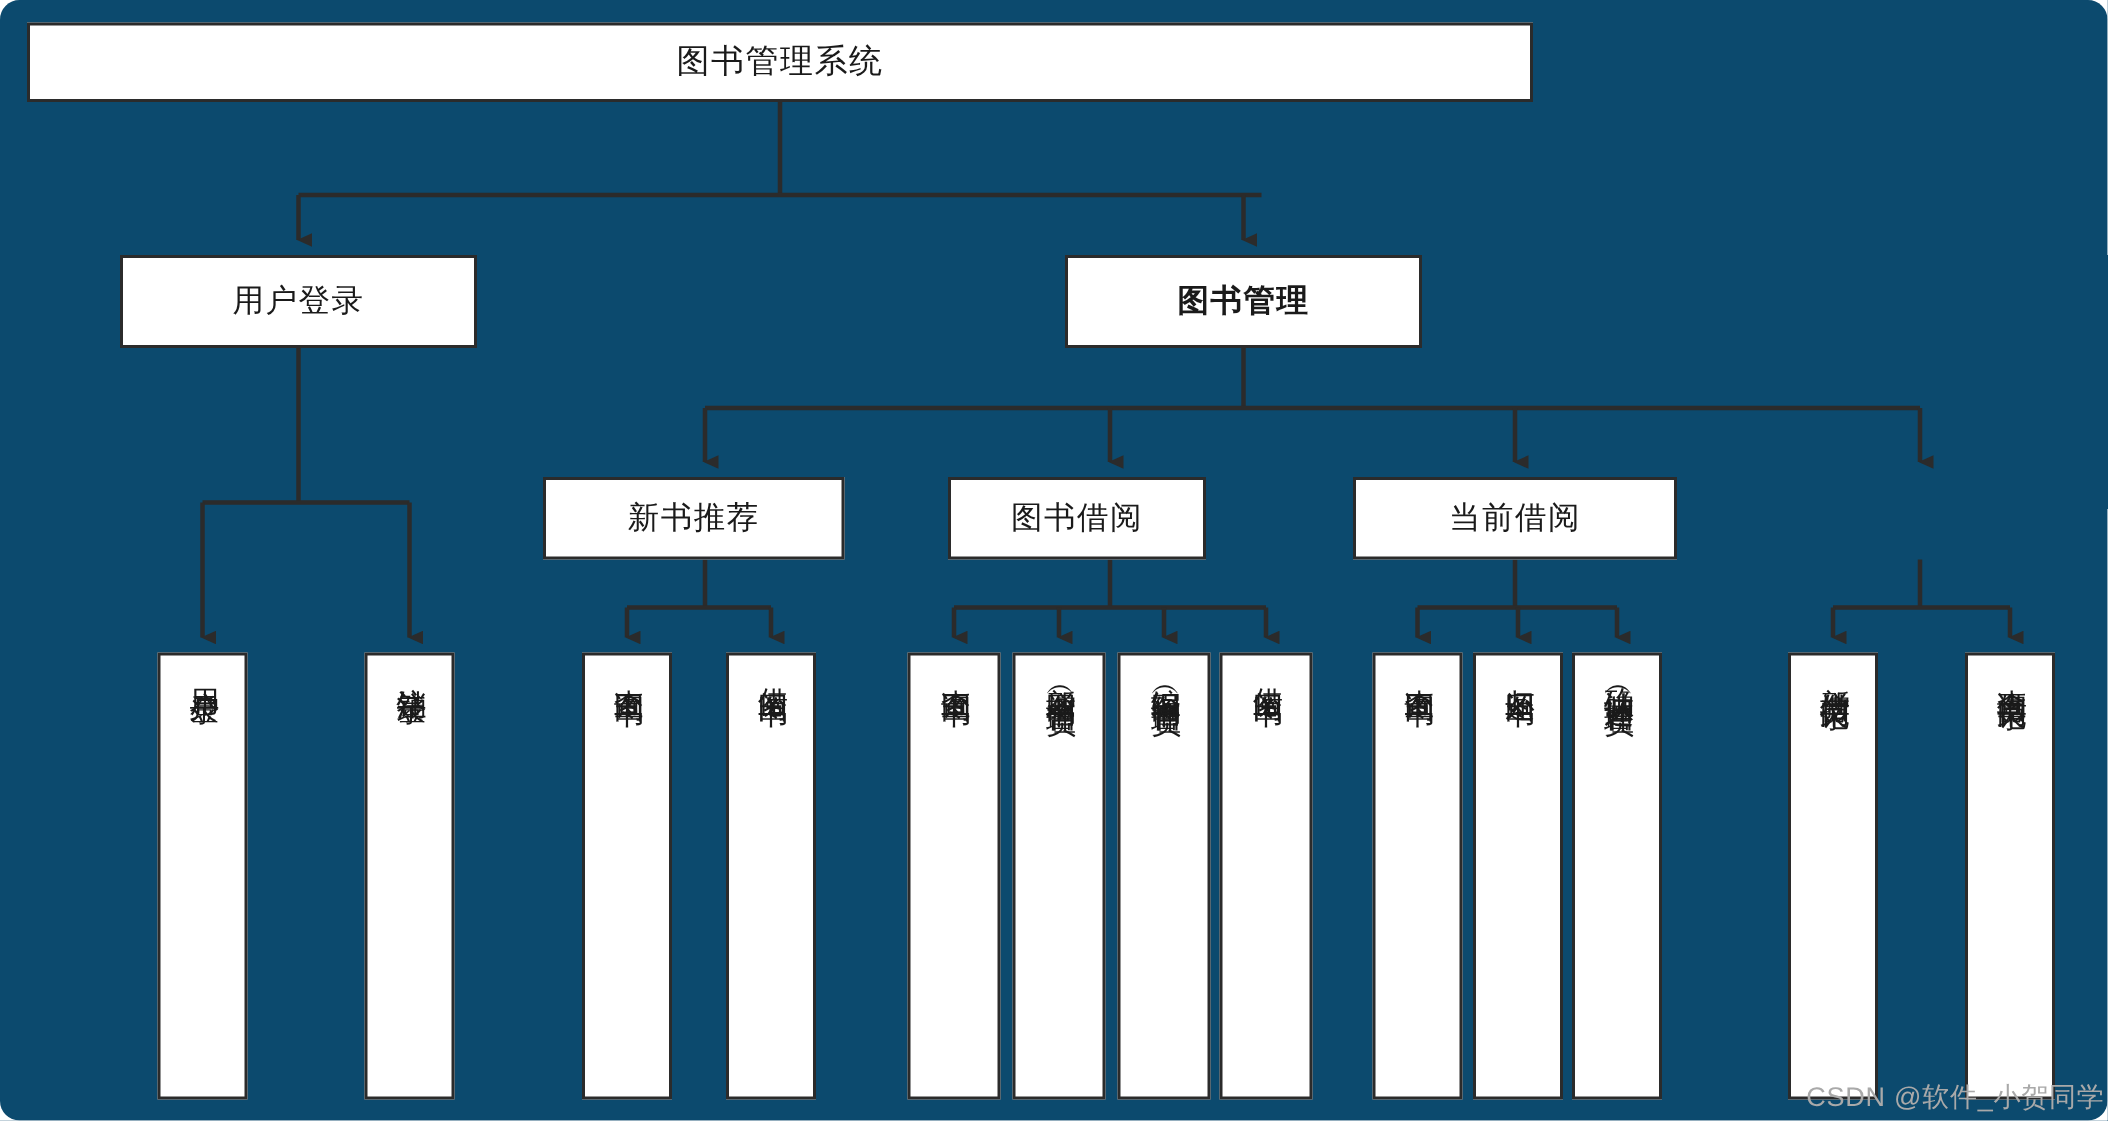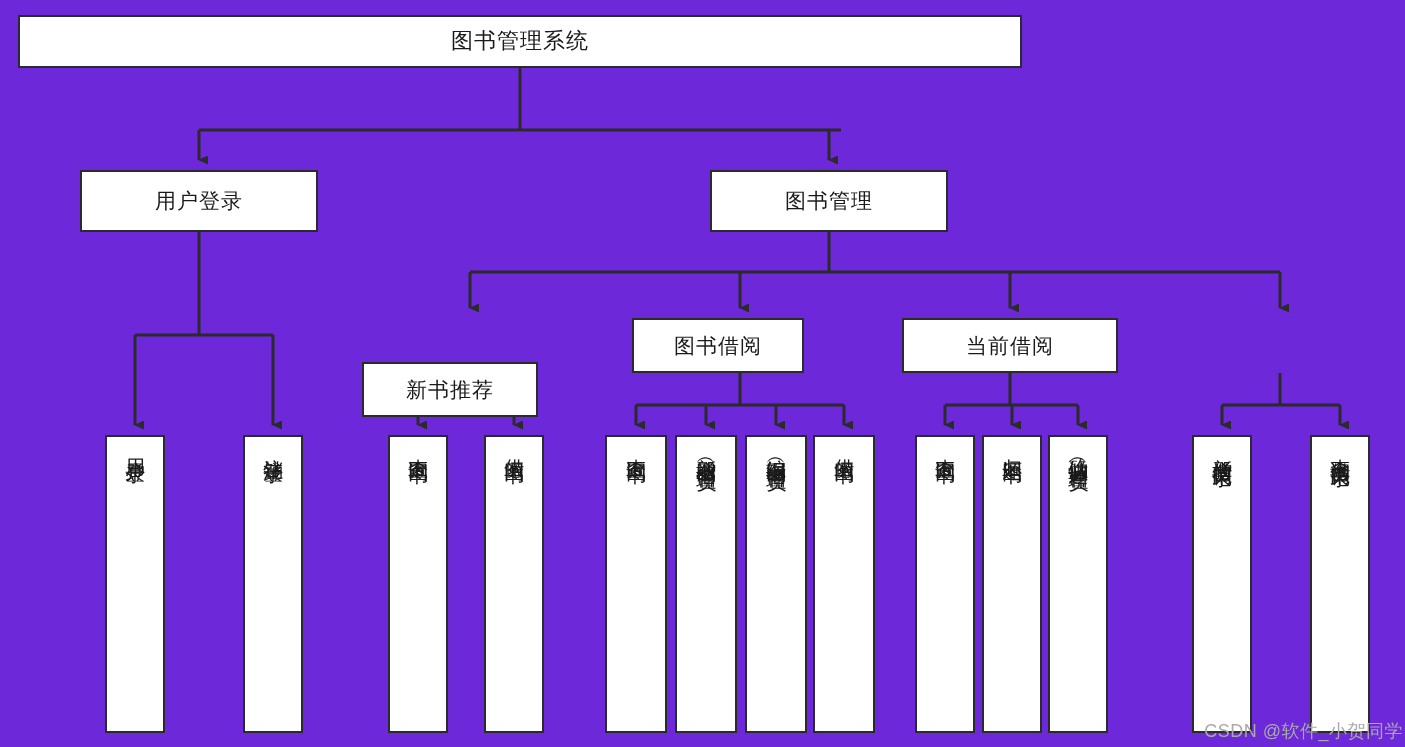--- a/index.html
+++ b/index.html
@@ -8,22 +8,23 @@
     padding: 0;
     background: #ffffff;
   }
   body {
     font-family: "Liberation Sans", "DejaVu Sans", sans-serif;
   }
   #diagram-root {
     position: relative;
     width: 1405px;
     height: 747px;
-    background: #6d28d9;
+    background: #0c4a6e;
     overflow: hidden;
+    border-radius: 13px;
   }
   #diagram-svg {
     position: absolute;
     left: 0;
     top: 0;
     width: 1405px;
     height: 747px;
   }
   .node {
     position: absolute;
@@ -139,25 +140,25 @@
     </g>
   </svg>
 
   <div class="node node-h node-root" style="left:18px; top:15px; width:1004px; height:53px;">
     <span>图书管理系统</span>
   </div>
 
   <div class="node node-h" style="left:80px; top:170px; width:238px; height:62px;">
     <span>用户登录</span>
   </div>
-  <div class="node node-h" style="left:710px; top:170px; width:238px; height:62px;">
+  <div class="node node-h" style="left:710px; top:170px; width:238px; height:62px;font-weight:bold;">
     <span>图书管理</span>
   </div>
 
-  <div class="node node-h" style="left:362px; top:318px; width:176px; height:55px;margin-top:44px;">
+  <div class="node node-h" style="left:362px; top:318px; width:201px; height:55px;">
     <span>新书推荐</span>
   </div>
   <div class="node node-h" style="left:632px; top:318px; width:172px; height:55px;">
     <span>图书借阅</span>
   </div>
   <div class="node node-h" style="left:902px; top:318px; width:216px; height:55px;">
     <span>当前借阅</span>
   </div>
 
   <div class="node node-v" style="left:105px; top:435px; width:60px; height:298px;">

